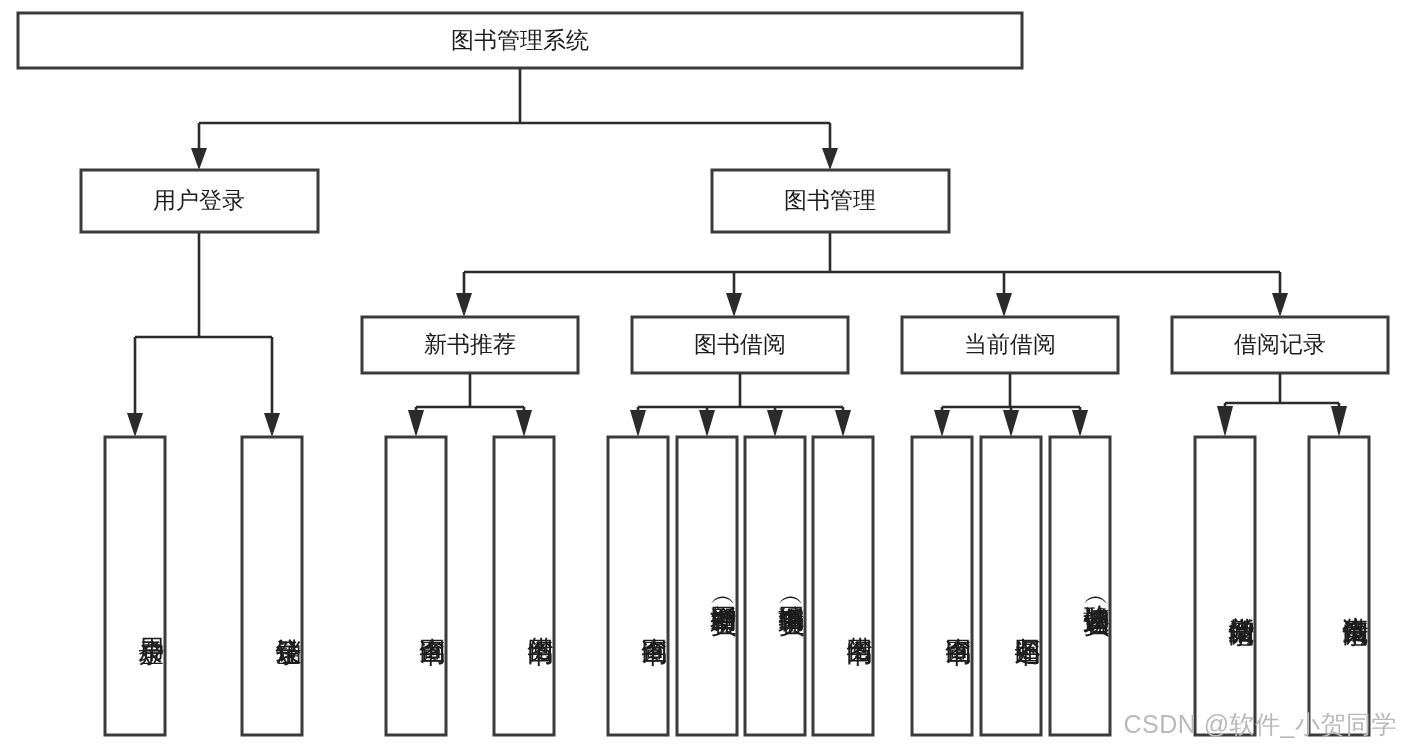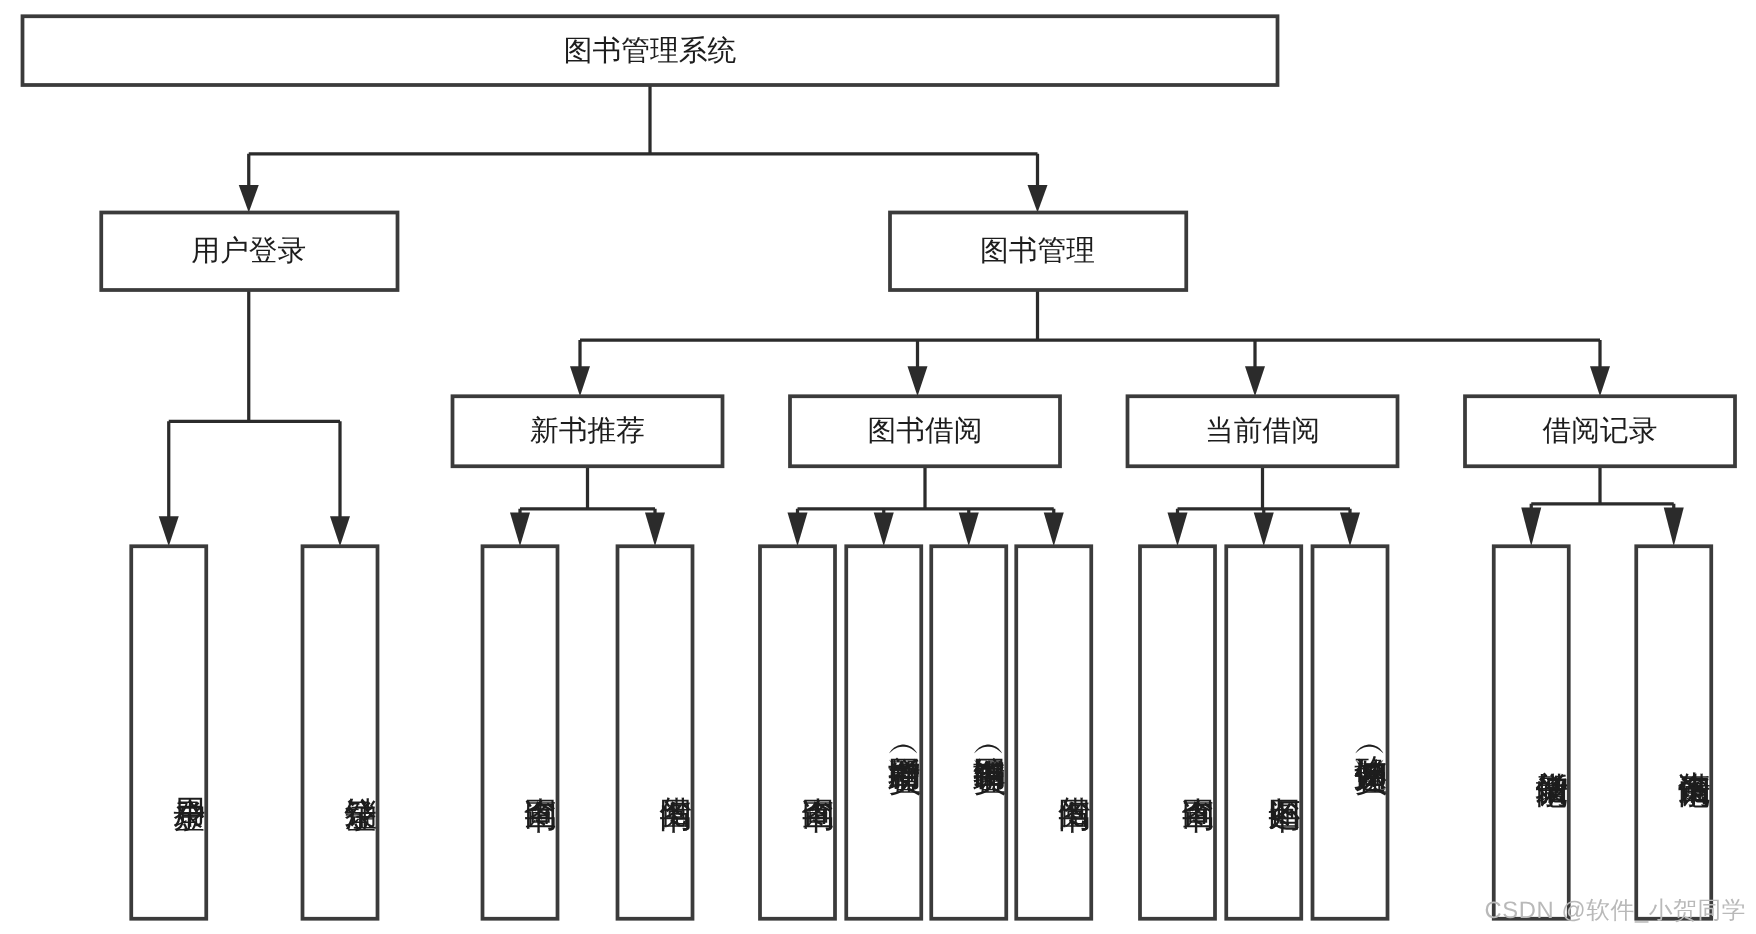--- a/index.html
+++ b/index.html
@@ -67,21 +67,21 @@
     letter-spacing: 1px;
     text-align: center;
     white-space: nowrap;
     pointer-events: none;
   }
   .watermark {
     position: absolute;
     right: 8px;
     bottom: 6px;
     font-family: "Liberation Sans", "DejaVu Sans", sans-serif;
-    font-size: 19px;
+    font-size: 25px;
     color: #b9b9b9;
     letter-spacing: 0.5px;
     white-space: nowrap;
   }
 </style>
 </head>
 <body>
 
 <div id="diagram-root">
 

